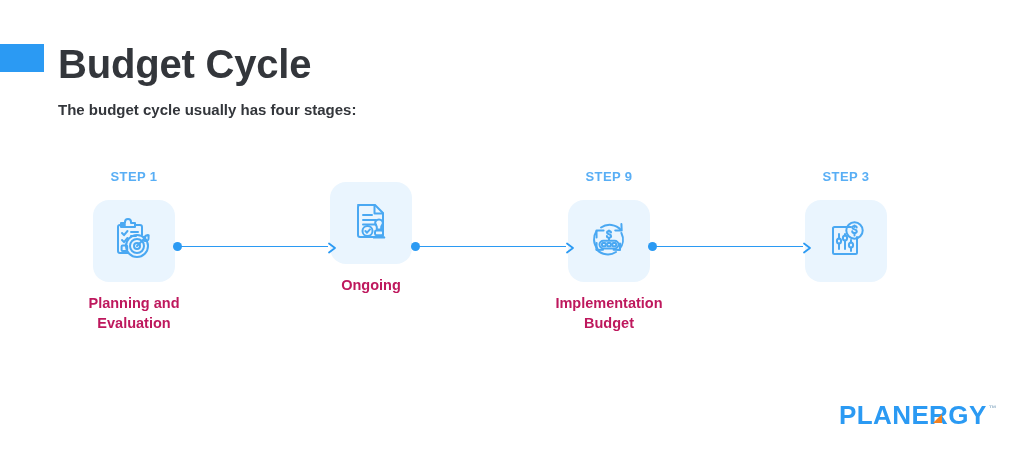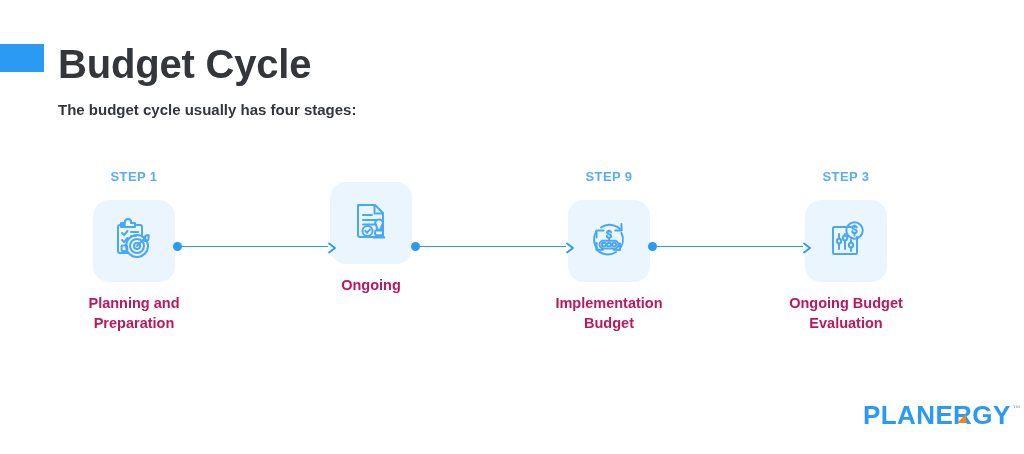--- a/index.html
+++ b/index.html
@@ -122,21 +122,21 @@
   }
   .conn-head {
     position: absolute;
     right: 0;
     top: 1px;
   }
 
   
   .logo {
     position: absolute;
-    left: 863px;
+    left: 839px;
     top: 401px;
     display: flex;
     align-items: flex-start;
   }
   .logo-text {
     font-size: 26px;
     font-weight: bold;
     color: #2b9af3;
     letter-spacing: 0.4px;
     line-height: 28px;
@@ -185,21 +185,21 @@
           <circle cx="29" cy="33" r="11"></circle>
           <circle cx="29" cy="33" r="7"></circle>
           <circle cx="29" cy="33" r="3"></circle>
           <line x1="29" y1="33" x2="37.2" y2="24.8"></line>
           <path d="M36 24.5c1.2-1.8 3-2.6 4.7-2.3-0.4 1.8 0.3 3.6-0.6 4.8-1 1.3-2.9 1.1-4.4 0.5z"></path>
         </svg>
       </span>
     </div>
     <div class="step-caption">
       <div>Planning and</div>
-      <div>Preparation</div>
+      <div>Evaluation</div>
     </div>
   </div>
 
   <div class="step step-2">
     <div class="step-tile">
       <span>
         <svg width="52" height="52" viewBox="0 0 52 52" fill="none" stroke="#4aa8f2" stroke-width="2" stroke-linecap="round" stroke-linejoin="round">
           <path d="M13 10h17l8 8v22a2 2 0 0 1-2 2H15a2 2 0 0 1-2-2V12a2 2 0 0 1 2-2z"></path>
           <polyline points="29.5,10 29.5,18.5 38,18.5"></polyline>
           <line x1="18" y1="20" x2="27" y2="20"></line>
@@ -261,24 +261,20 @@
           <ellipse cx="25" cy="25.1" rx="2.1" ry="2.5"></ellipse>
           <line x1="31" y1="27" x2="31" y2="29.6"></line>
           <line x1="31" y1="34.6" x2="31" y2="38"></line>
           <ellipse cx="31" cy="32.1" rx="2.1" ry="2.5"></ellipse>
           <circle cx="34.5" cy="17.5" r="8.2"></circle>
           <path d="M34.5 12.6v1.3M34.5 21.1v1.3"></path>
           <path d="M36.7 14.6c0-1.1-1.1-1.7-2.2-1.7s-2.2 0.6-2.2 1.7 1 1.5 2.2 1.8 2.3 0.8 2.3 1.9-1.1 1.8-2.3 1.8-2.3-0.7-2.3-1.8"></path>
         </svg>
       </span>
     </div>
-    <div class="step-caption">
-      <div>Ongoing Budget</div>
-      <div>Evaluation</div>
-    </div>
   </div>
 </div>
 
 <div class="connector conn-1">
   <div class="conn-dot"></div>
   <div class="conn-line"></div>
   <span class="conn-head">
     <svg width="11" height="12" viewBox="0 0 11 12" fill="none" stroke="#2b9af3" stroke-width="1.8" stroke-linecap="round" stroke-linejoin="round">
       <polyline points="2,1.5 8,6 2,10.5"></polyline>
     </svg>

